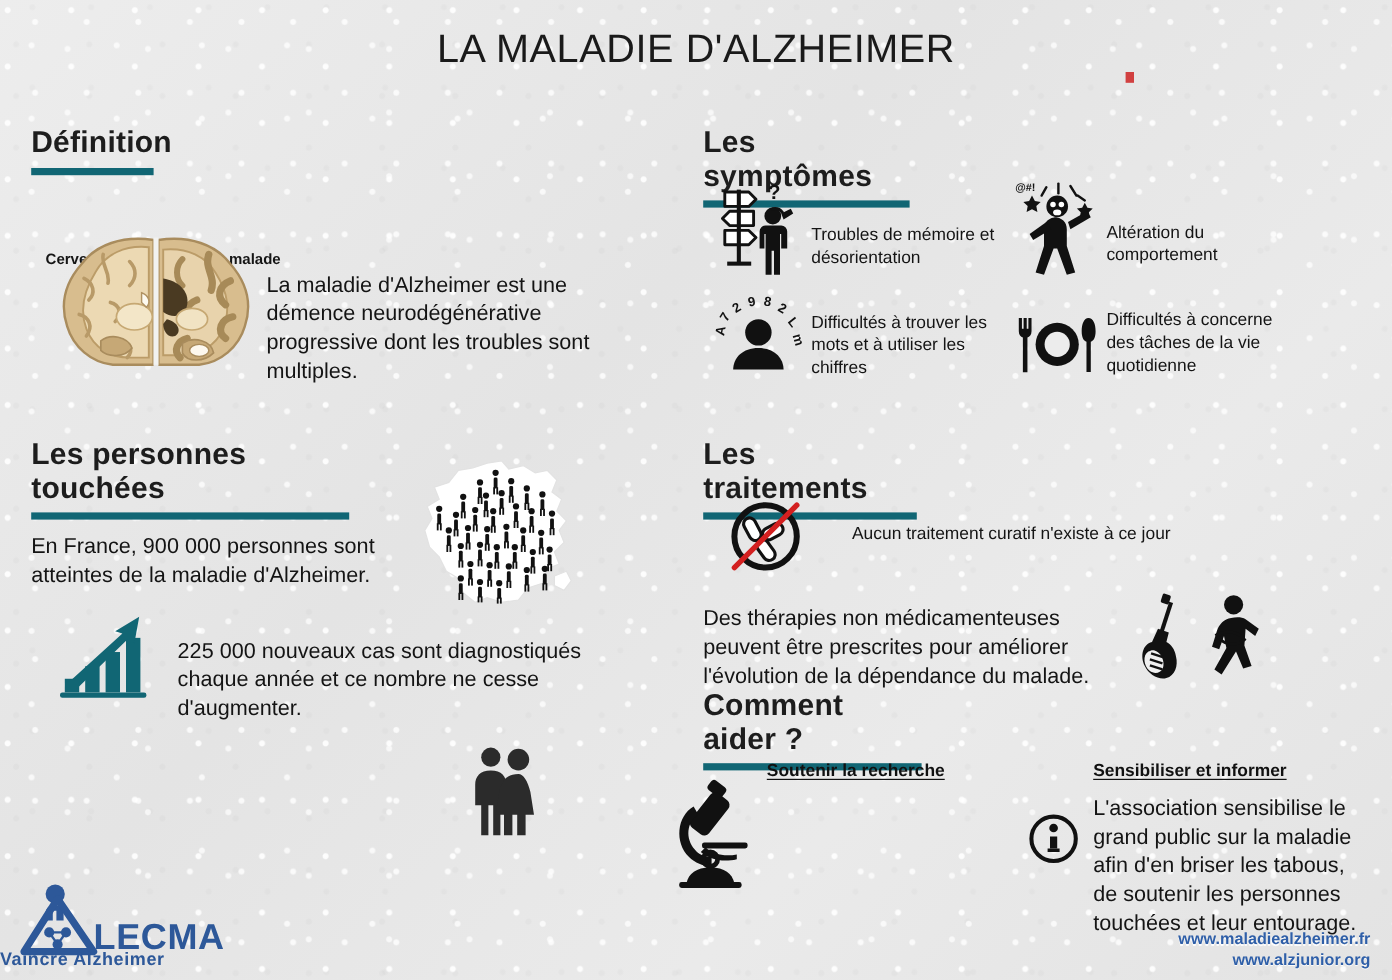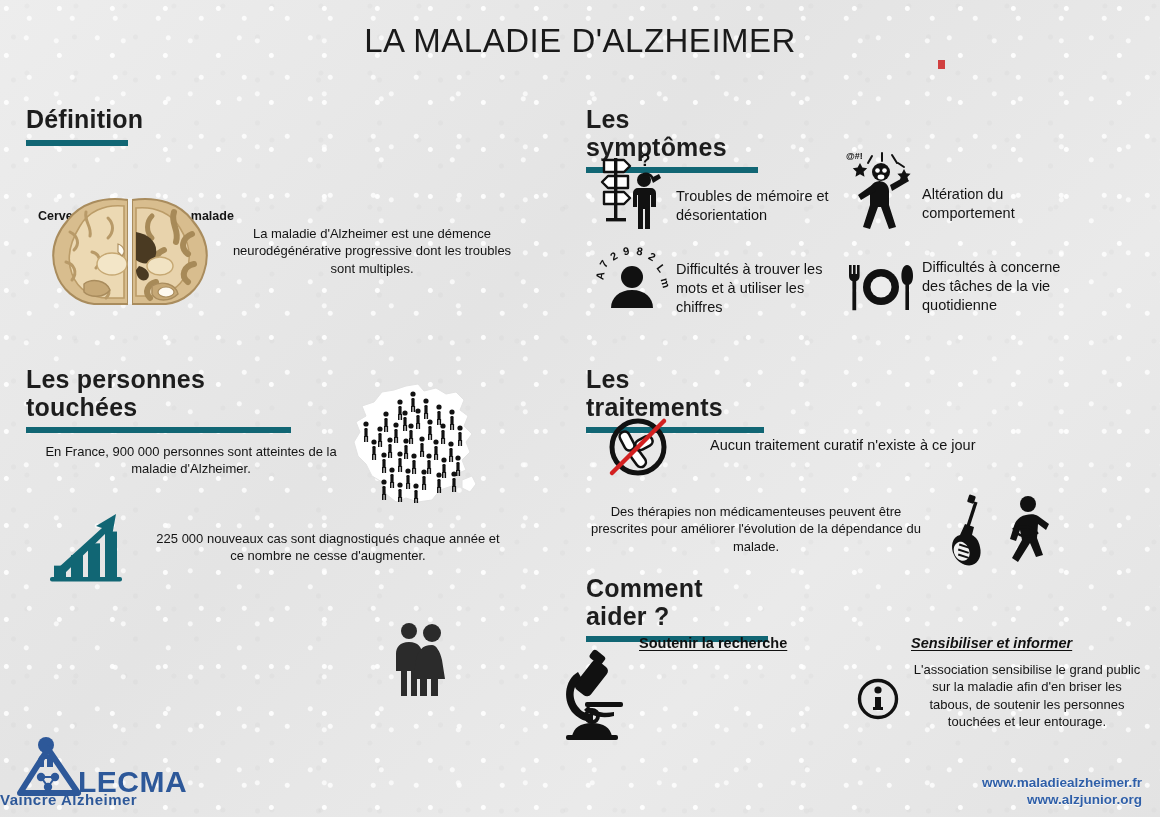--- a/index.html
+++ b/index.html
@@ -39,23 +39,22 @@
     display: block;
     font-size: 25px; font-weight: 700; color: #1d1d1d;
     letter-spacing: .2px; line-height: 1.1;
   }
   .section-head .sh-rule {
     display: block; height: 6px; background: #116674;
     margin-top: 6px;
   }
   .body-text {
     position: absolute;
-    font-size: 13px; line-height: 1.34; color: #141414;
+    font-size: 18px; line-height: 1.34; color: #141414;
     font-weight: 400;
-    text-align: center;
   }
   .sym-text {
     position: absolute;
     font-size: 14.5px; line-height: 1.3; color: #141414;
   }
   .sub-head {
     position: absolute;
     font-size: 14.5px; font-weight: bold; color: #111;
     text-decoration: underline; text-underline-offset: 2px;
   }
@@ -557,21 +556,21 @@
 
   <div class="abs" style="left:857px; top:678px;">
     <svg width="42" height="42" viewBox="0 0 42 42">
       <circle cx="21" cy="21" r="18.5" fill="none" stroke="#111" stroke-width="3.4"></circle>
       <circle cx="21" cy="12" r="3.6" fill="#111"></circle>
       <path d="M18 19 h6 v10 h-6 z" fill="#111"></path>
       <path d="M16 29 h10 v3 h-10 z" fill="#111"></path>
     </svg>
   </div>
 
-  <div class="sub-head" style="left:911px; top:635px;font-style:italic;">Sensibiliser et informer</div>
+  <div class="sub-head" style="left:911px; top:635px;">Sensibiliser et informer</div>
   <div class="body-text" style="left:911px; top:661px; width:232px;">L'association sensibilise le grand public sur la maladie afin d'en briser les tabous, de soutenir les personnes touchées et leur entourage.</div>
 
   <div class="abs" style="left:18px; top:735px;">
     <svg width="68" height="62" viewBox="0 0 68 62">
       <g fill="#2d5899">
         <circle cx="28" cy="10" r="8"></circle>
         <path d="M27 19 c-4 0 -7 3 -7 7 l0 6 l6 0 l0 -8 l3 0 l0 8 l6 0 l0 -6 c0 -4 -3 -7 -8 -7 z"></path>
         <path d="M30 14 L60 58 L2 58 Z" fill="none" stroke="#2d5899" stroke-width="6" stroke-linejoin="round"></path>
         <circle cx="23" cy="42" r="4.2"></circle>
         <circle cx="37" cy="42" r="4.2"></circle>

